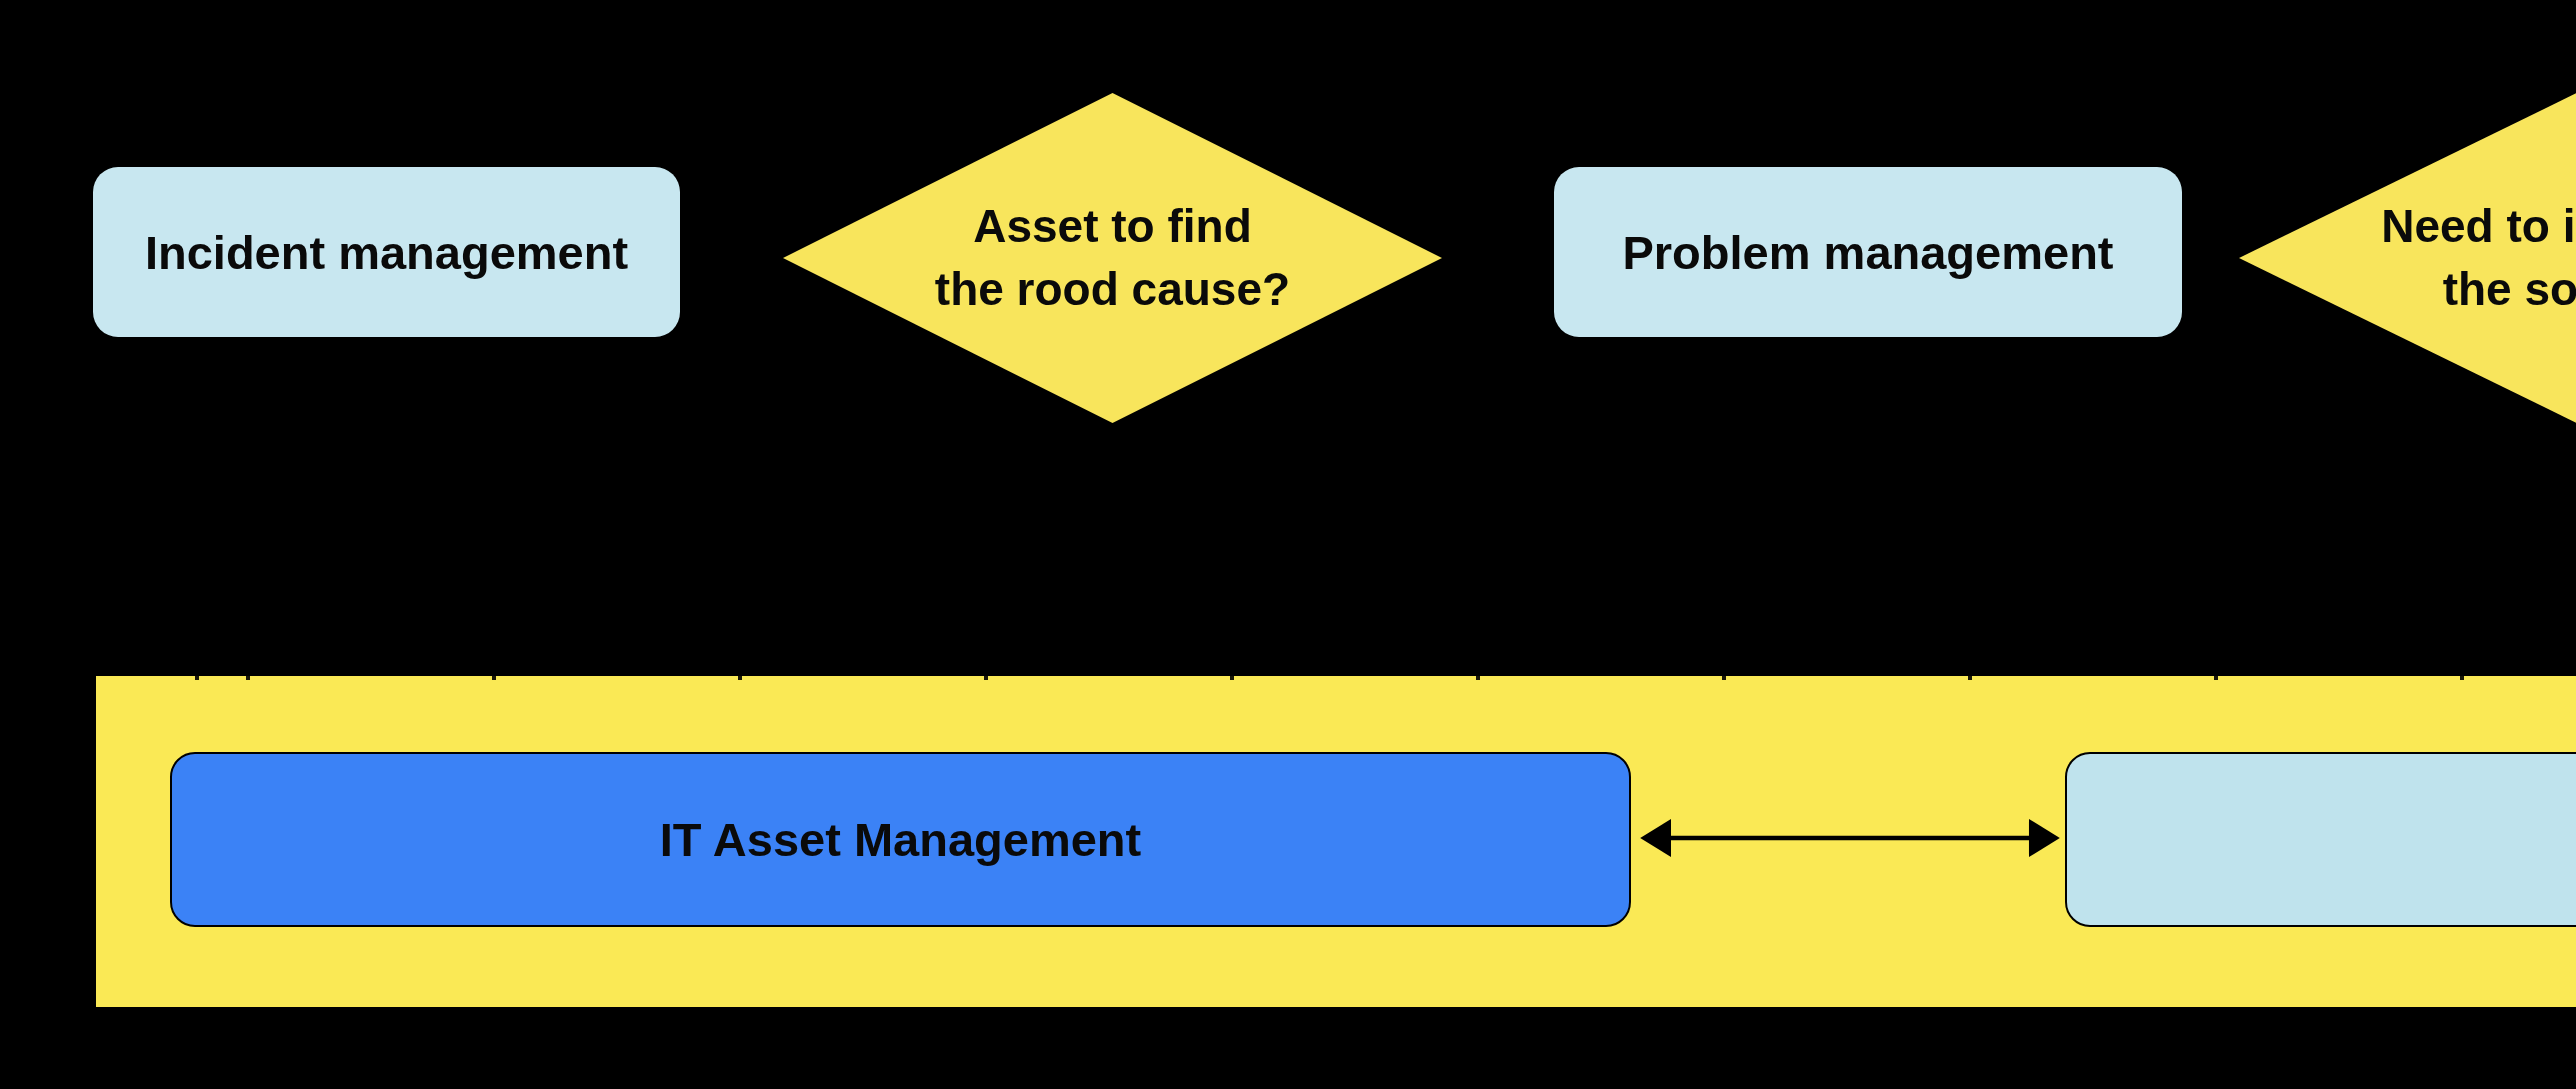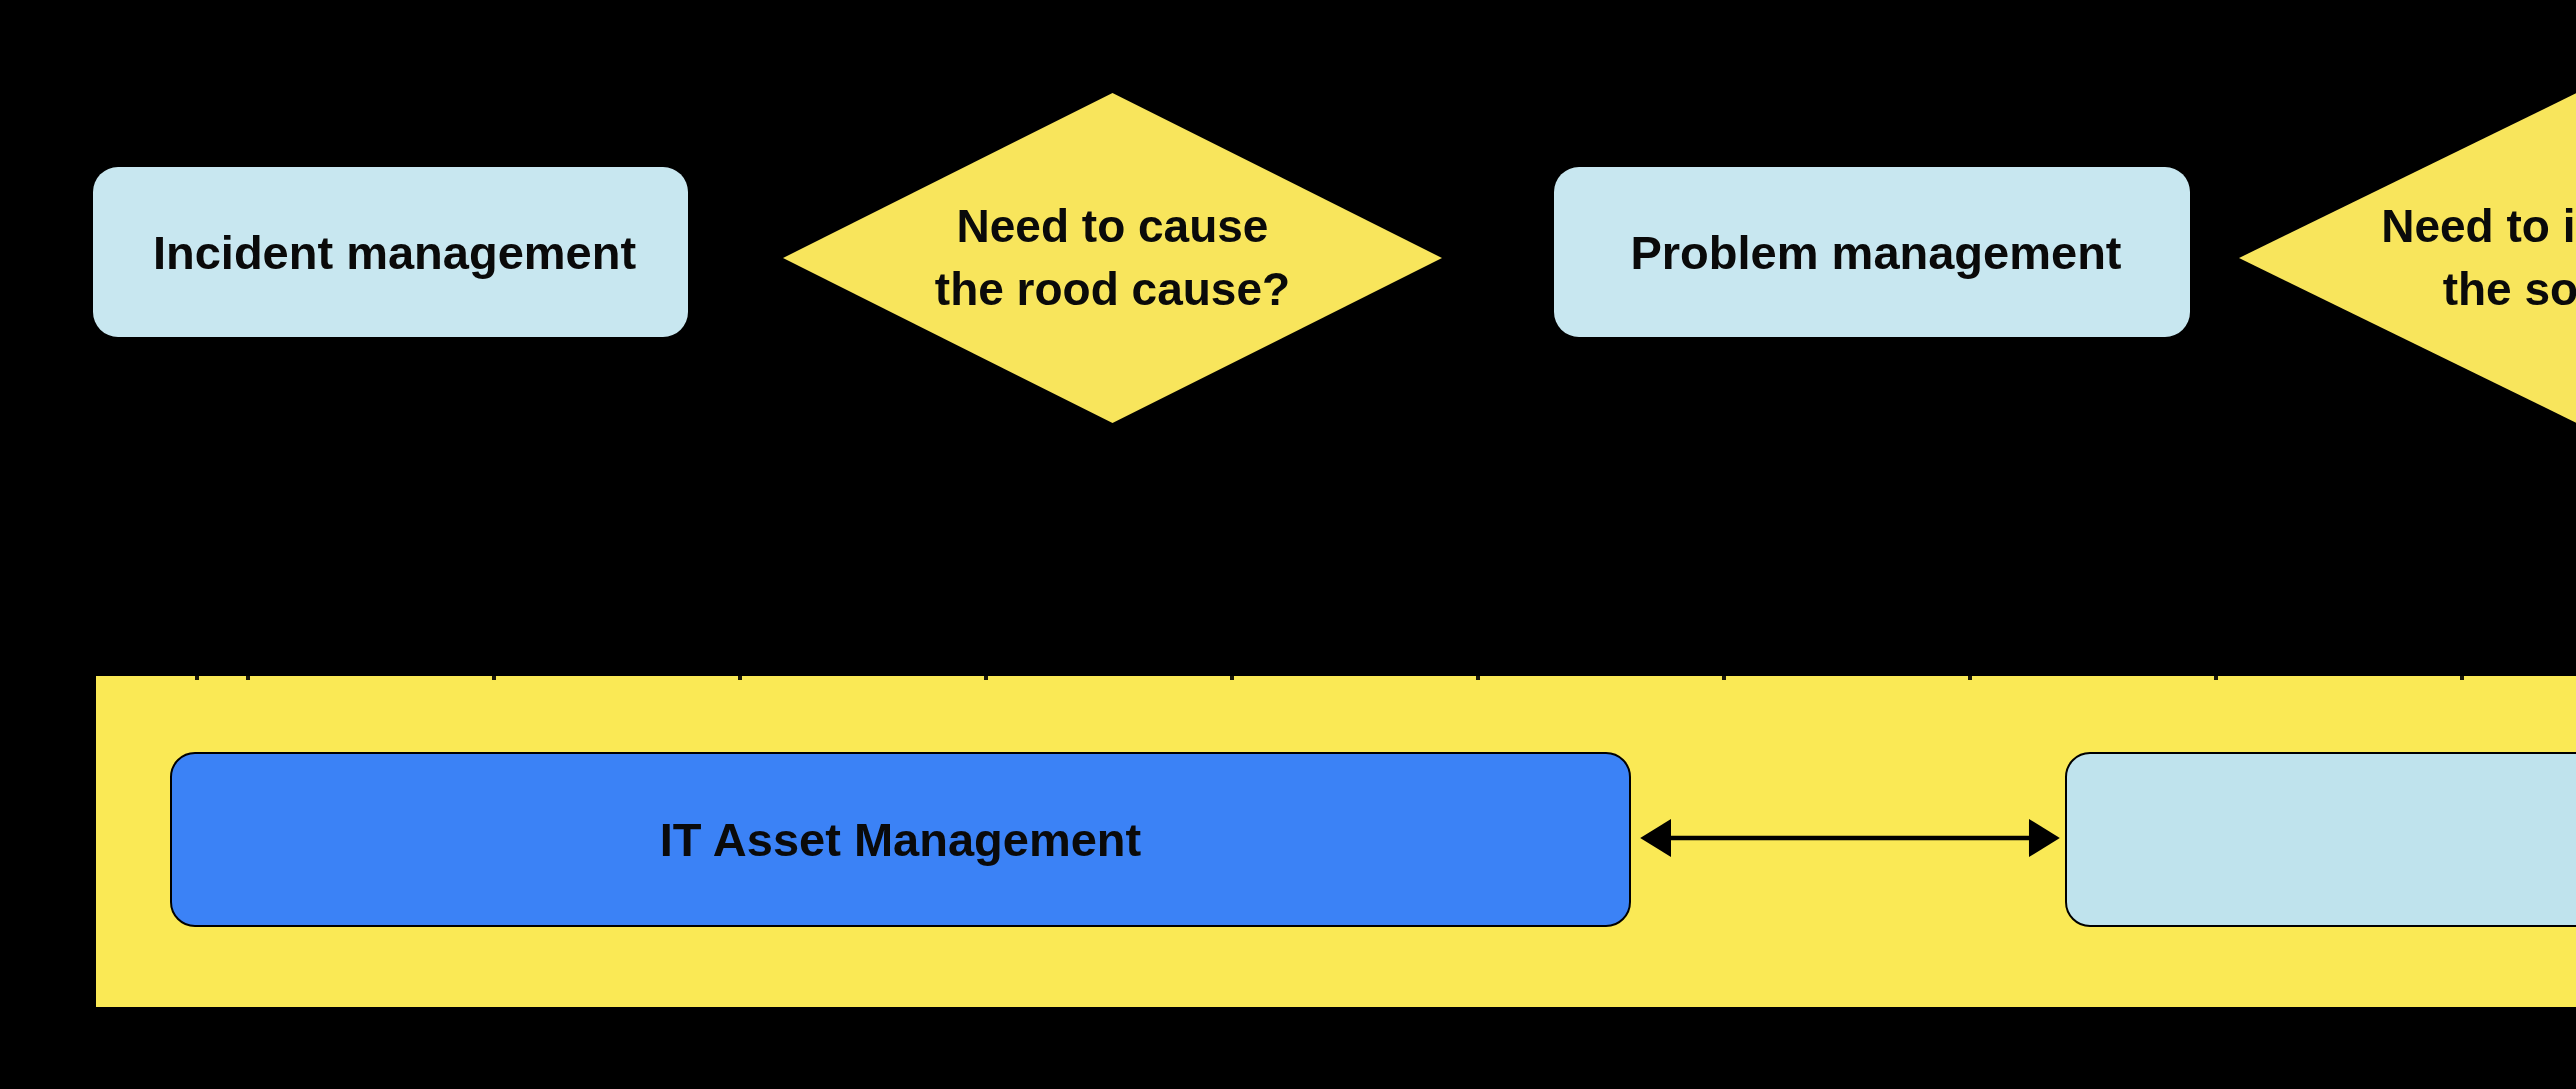--- a/index.html
+++ b/index.html
@@ -14,21 +14,20 @@
     color: #0a0a0a;
   }
 
   
   .process {
     position: absolute;
     display: flex;
     align-items: center;
     justify-content: center;
     border-radius: 25px;
-    padding-left: 8px;
   }
   .process .lbl {
     font-size: 47px;
     font-weight: 600;
     letter-spacing: 0px;
     white-space: nowrap;
   }
 
   .decision {
     position: absolute;
@@ -98,21 +97,21 @@
 </head>
 <body>
 
 <div id="canvas" style="background-color: rgb(0, 0, 0);">
 
   <div class="process" id="node-incident" style="background-color: rgb(200, 231, 240);">
     <span class="lbl">Incident management</span>
   </div>
 
   <div class="decision" id="node-decision-1" style="background-color: rgb(248, 229, 92);">
-    <span class="lbl">Need to cause</span>
+    <span class="lbl">Asset to find</span>
     <span class="lbl">the rood cause?</span>
   </div>
 
   <div class="process" id="node-problem" style="background-color: rgb(200, 231, 240);">
     <span class="lbl">Problem management</span>
   </div>
 
   <div class="decision" id="node-decision-2" style="background-color: rgb(248, 229, 92);">
     <span class="lbl">Need to implement</span>
     <span class="lbl">the solution?</span>

